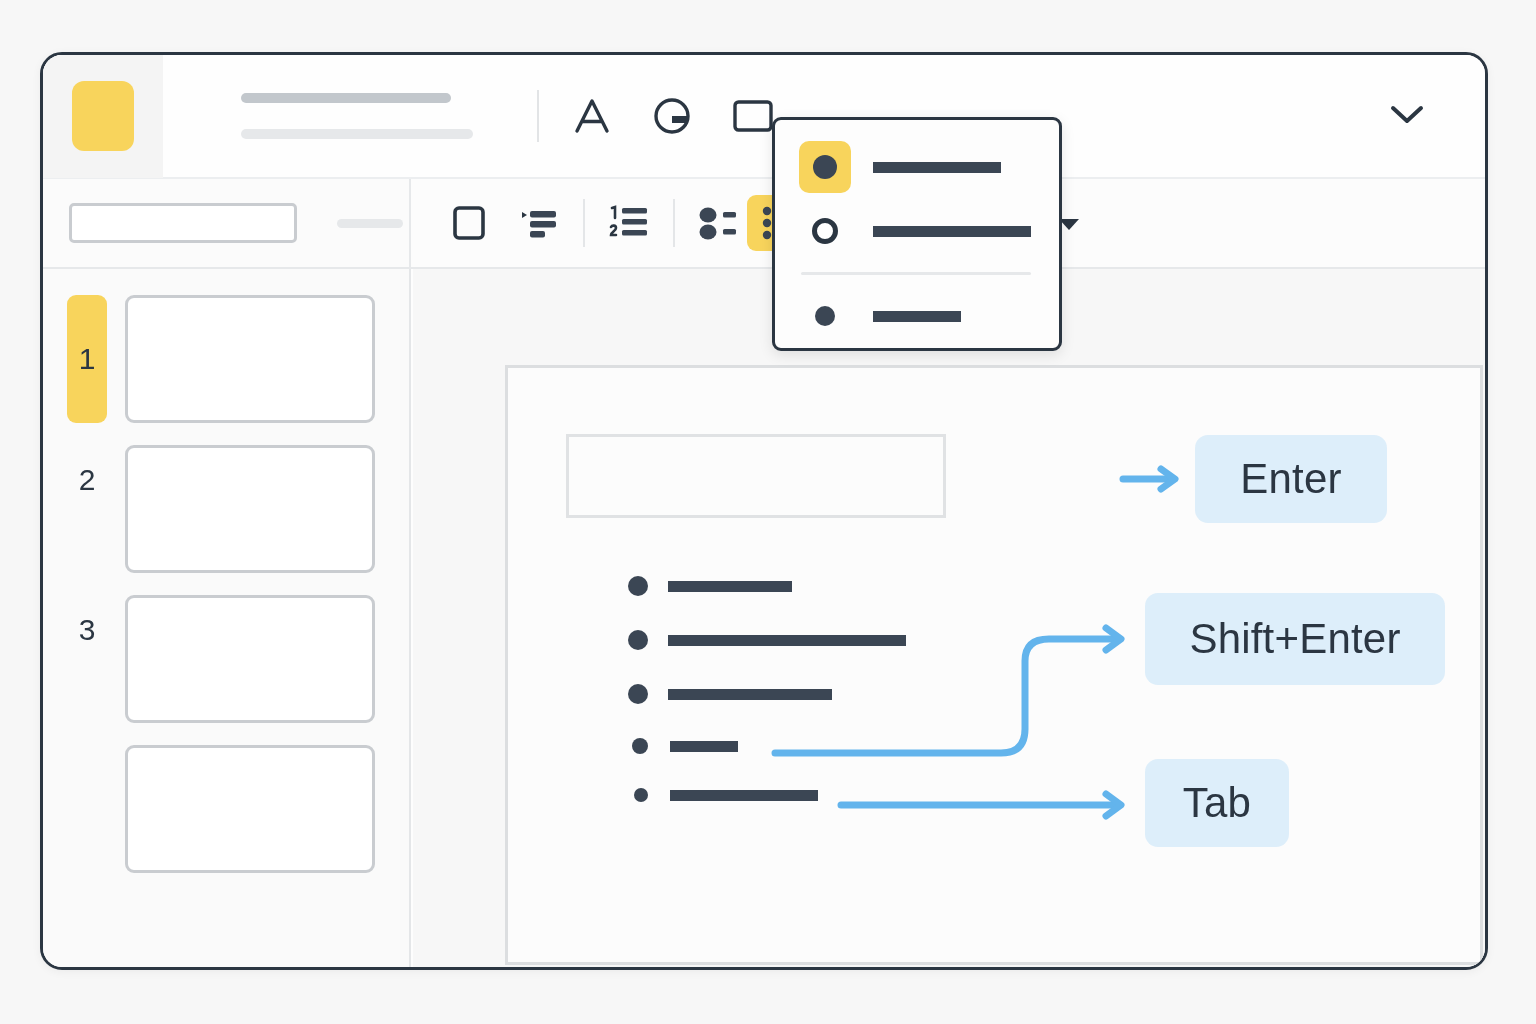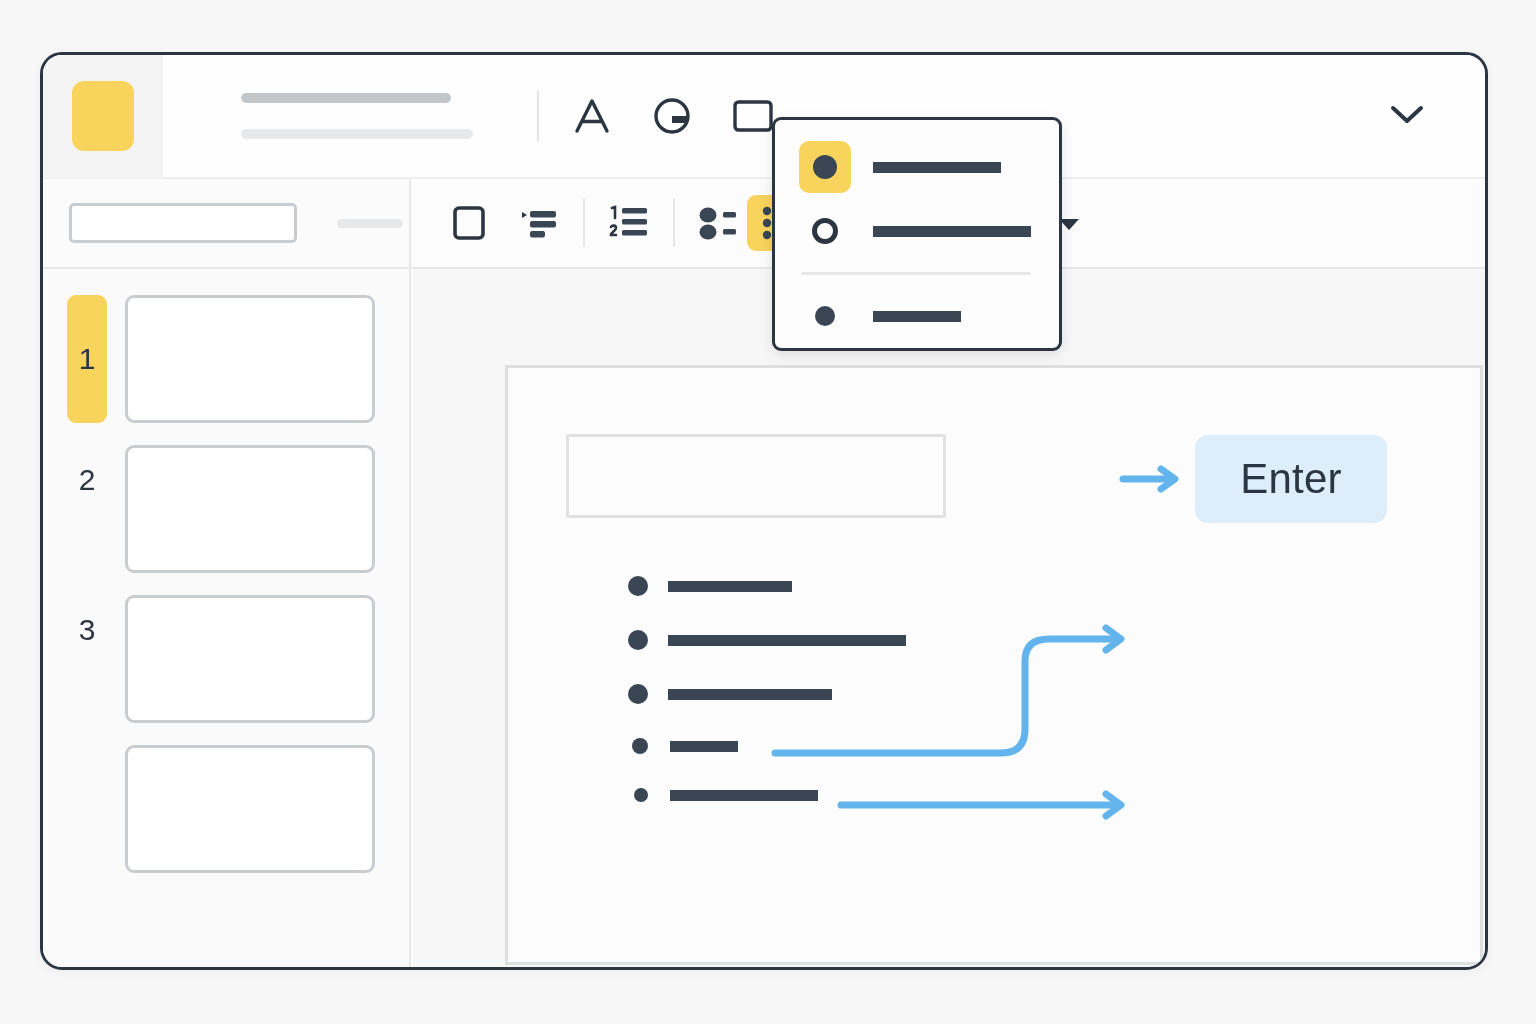--- a/index.html
+++ b/index.html
@@ -539,21 +539,23 @@
       </g>
 
       <g>
         <path d="M428 536 L705 536" stroke="#63b4ec" stroke-width="7" fill="none" stroke-linecap="round"></path>
         <path d="M693 525 L708 536 L693 547" stroke="#63b4ec" stroke-width="7" fill="none" stroke-linecap="round" stroke-linejoin="round"></path>
       </g>
     </svg>
 
     <div class="key-badge" style="left:782px;top:166px;width:192px;height:88px;">Enter</div>
 
-
+    <div class="key-badge" style="left:732px;top:324px;width:300px;height:92px;">Shift+Enter</div>
+
+    <div class="key-badge" style="left:732px;top:490px;width:144px;height:88px;">Tab</div>
 
 
   </div>
 
   <div class="dropdown-panel">
 
     <div class="dd-item">
       <span class="dd-marker selected">
         <span class="dd-dot-filled"></span>
       </span>

